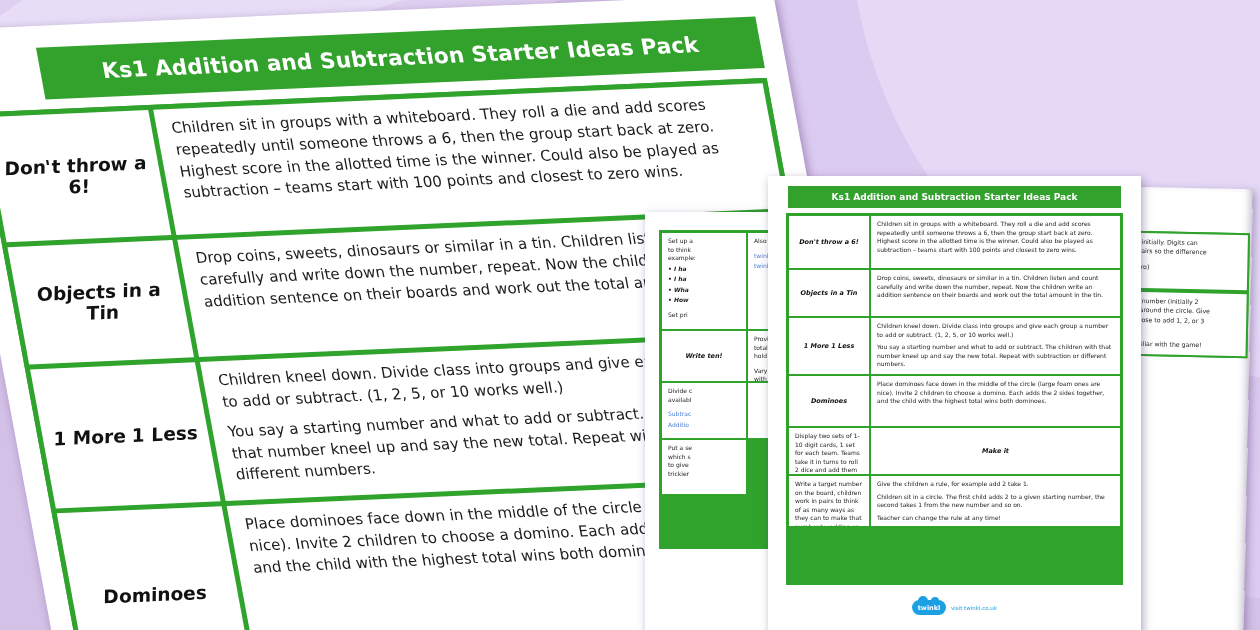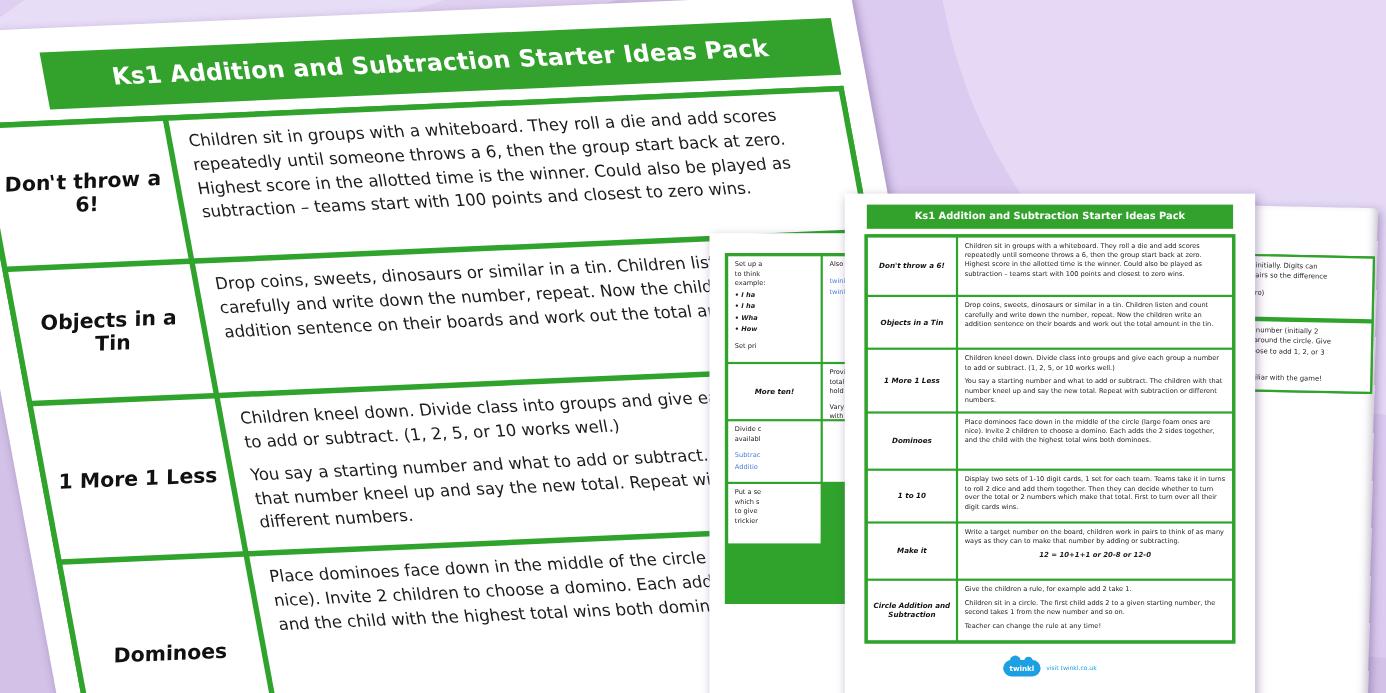--- a/index.html
+++ b/index.html
@@ -120,21 +120,21 @@
       <div class="ln blt">• How</div>
       <div class="ln gap-top">Set pri</div>
     </div>
 
     <div class="txt">
       <div class="ln">Also pla</div>
       <div class="ln lnk gap-top">twinkl</div>
       <div class="ln lnk">twinkl</div>
     </div>
 
-    <div class="lbl">More ten!</div>
+    <div class="lbl">Write ten!</div>
     <div class="txt">
       <div class="ln">Provide</div>
       <div class="ln">total. O</div>
       <div class="ln">hold the</div>
       <div class="ln gap-top">Vary it</div>
       <div class="ln">with th</div>
     </div>
 
     <div class="txt">
       <div class="ln">Divide c</div>
@@ -187,32 +187,30 @@
     <div class="txt">
       <p>Children kneel down. Divide class into groups and give each group a number to add or subtract. (1, 2, 5, or 10 works well.)</p>
         <p>You say a starting number and what to add or subtract. The children with that number kneel up and say the new total. Repeat with subtraction or different numbers.</p>
     </div>
 
     <div class="lbl">Dominoes</div>
     <div class="txt">
         <p>Place dominoes face down in the middle of the circle (large foam ones are nice). Invite 2 children to choose a domino. Each adds the 2 sides together, and the child with the highest total wins both dominoes.</p>
       </div>
 
-    <div class="lbl">1 to 10</div>
     <div class="txt">
         <p>Display two sets of 1-10 digit cards, 1 set for each team. Teams take it in turns to roll 2 dice and add them together. Then they can decide whether to turn over the total or 2 numbers which make that total. First to turn over all their digit cards wins.</p>
       </div>
 
     <div class="lbl">Make it</div>
     <div class="txt">
       <p>Write a target number on the board, children work in pairs to think of as many ways as they can to make that number by adding or subtracting.</p>
       <div class="formula">12 = 10+1+1 or 20-8 or 12-0</div>
     </div>
 
-    <div class="lbl">Circle Addition and Subtraction</div>
     <div class="txt">
       <p>Give the children a rule, for example add 2 take 1.</p>
       <p>Children sit in a circle. The first child adds 2 to a given starting number, the second takes 1 from the new number and so on.</p>
       <p>Teacher can change the rule at any time!</p>
     </div>
   </div>
 
   <div class="logo-row">
     <span class="cloud">twinkl</span>
     <span class="visit">visit twinkl.co.uk</span>

